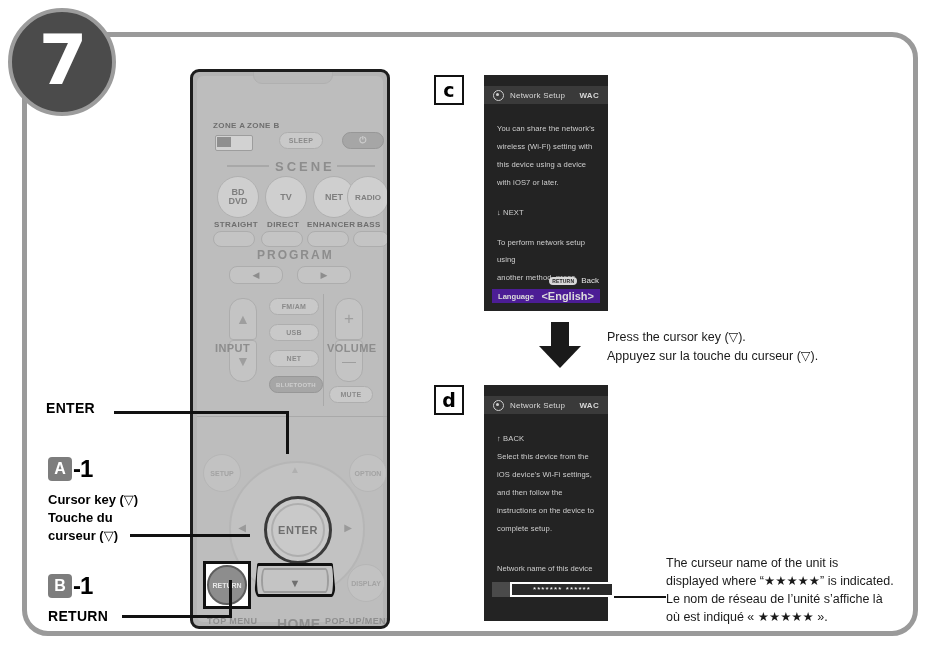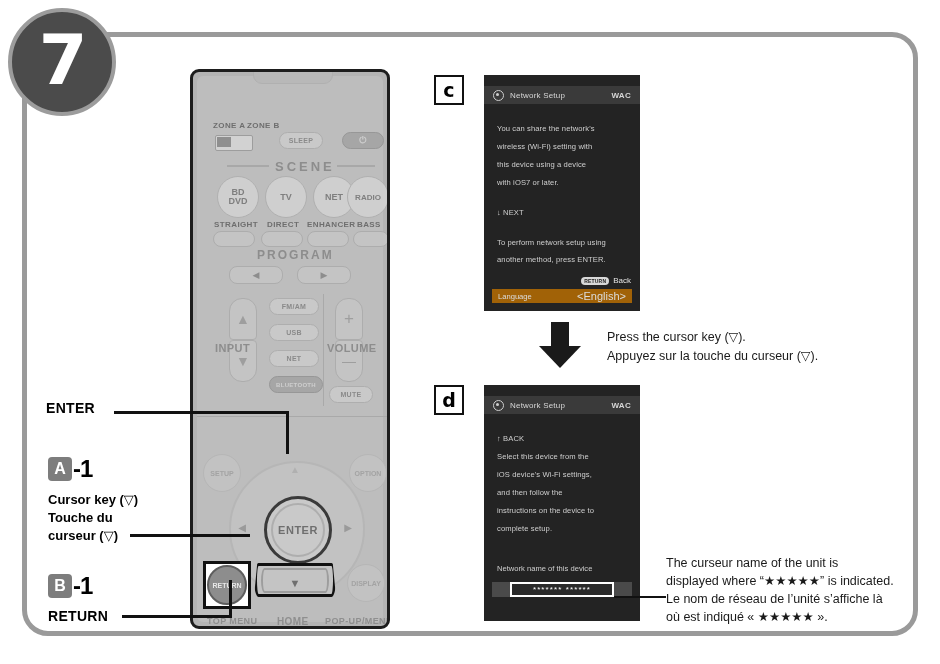--- a/index.html
+++ b/index.html
@@ -69,38 +69,38 @@
   
   .callout-title{position:absolute;font-size:14px;font-weight:bold;letter-spacing:.3px;}
   .tagbox{display:inline-flex;align-items:center;justify-content:center;width:24px;height:24px;
       background:#7d7d7d;border-radius:4px;color:#fff;font-size:16px;font-weight:bold;
       vertical-align:middle;}
   .tagrow{position:absolute;display:flex;align-items:center;}
   .tagrow .suffix{font-size:24px;font-weight:bold;margin-left:1px;letter-spacing:-1px;}
   .sub{position:absolute;font-size:13px;font-weight:bold;line-height:1.32;}
 
   
-  .scr{position:absolute;width:156px;height:236px;background:#232323;}
+  .scr{position:absolute;width:124px;height:236px;background:#232323;}
   .scr .hdr{position:absolute;left:0;top:11px;width:100%;height:18px;background:#3a3a3a;
       display:flex;align-items:center;padding:0 9px;box-sizing:border-box;}
   .scr .hdr .gear{width:9px;height:9px;border-radius:50%;border:1.5px solid #cfcfcf;margin-right:6px;
       position:relative;flex:0 0 auto;}
   .scr .hdr .gear::after{content:"";position:absolute;left:2px;top:2px;width:3px;height:3px;
       background:#cfcfcf;border-radius:50%;}
   .scr .hdr .t{font-size:8px;color:#d6d6d6;letter-spacing:.2px;}
   .scr .hdr .r{margin-left:auto;font-size:8px;color:#d6d6d6;font-weight:bold;letter-spacing:.3px;}
   .scr .body{position:absolute;left:13px;top:45px;right:8px;}
   .scr .body p{margin:0;font-size:7.6px;color:#cfcfcf;line-height:2.36;letter-spacing:.1px;}
   .scr .body p.gap{margin-top:12px;}
   .scr .backrow{position:absolute;right:9px;bottom:26px;display:flex;align-items:center;gap:4px;}
   .scr .backrow .rbtn{background:#d8d8d8;color:#232323;font-size:5px;font-weight:bold;
       border-radius:5px;padding:1px 3px;letter-spacing:.2px;}
   .scr .backrow .bl{font-size:8px;color:#e4e4e4;}
-  .scr .langbar{position:absolute;left:8px;right:8px;bottom:8px;height:14px;background:#a16207;
-      display:flex;align-items:center;padding:0 6px;box-sizing:border-box;}
+  .scr .langbar{position:absolute;left:8px;right:8px;bottom:8px;height:14px;background:#4c1d95;
+      display:flex;align-items:center;padding:0 6px;box-sizing:border-box;font-weight:bold;}
   .scr .langbar .l{font-size:7.6px;color:#dcdcdc;}
   .scr .langbar .v{margin-left:auto;font-size:11px;color:#dcdcdc;}
   .scr .namebar{position:absolute;left:8px;right:8px;bottom:24px;height:15px;background:#4a4a4a;}
   .scr .namebox{position:absolute;left:26px;bottom:24px;width:104px;height:15px;
       border:2px solid #fff;box-sizing:border-box;display:flex;align-items:center;justify-content:center;
       background:#2a2a2a;}
   .scr .namebox span{font-size:8px;color:#fff;letter-spacing:1.1px;line-height:1;}
 
   
   .lbox{position:absolute;width:26px;height:26px;border:2px solid #111;background:#fff;
@@ -218,21 +218,21 @@
       <span style="position:absolute;left:50%;top:14px;transform:translateX(-50%);color:#6f6f6f;font-size:11px;">▼</span>
     </div>
 
     <div id="return-hl">
       <div id="return-btn">
         <span>RETURN</span>
       </div>
     </div>
 
     <div class="rm-lbl lt" style="left:10px;top:540px;font-size:9px;">TOP MENU</div>
-    <div class="rm-lbl lt" style="left:80px;top:540px;font-size:10px;">HOME</div>
+    <div class="rm-lbl lt" style="left:80px;top:540px;font-size:14px;">HOME</div>
     <div class="rm-lbl lt" style="left:128px;top:540px;font-size:9px;">POP-UP/MENU</div>
 
   </div>
 </div>
 
 <div class="lead" style="left:114px;top:411px;width:174px;height:3px;"></div>
 <div class="lead" style="left:286px;top:411px;width:3px;height:43px;"></div>
 
 <div class="lead" style="left:130px;top:534px;width:120px;height:3px;"></div>
 

